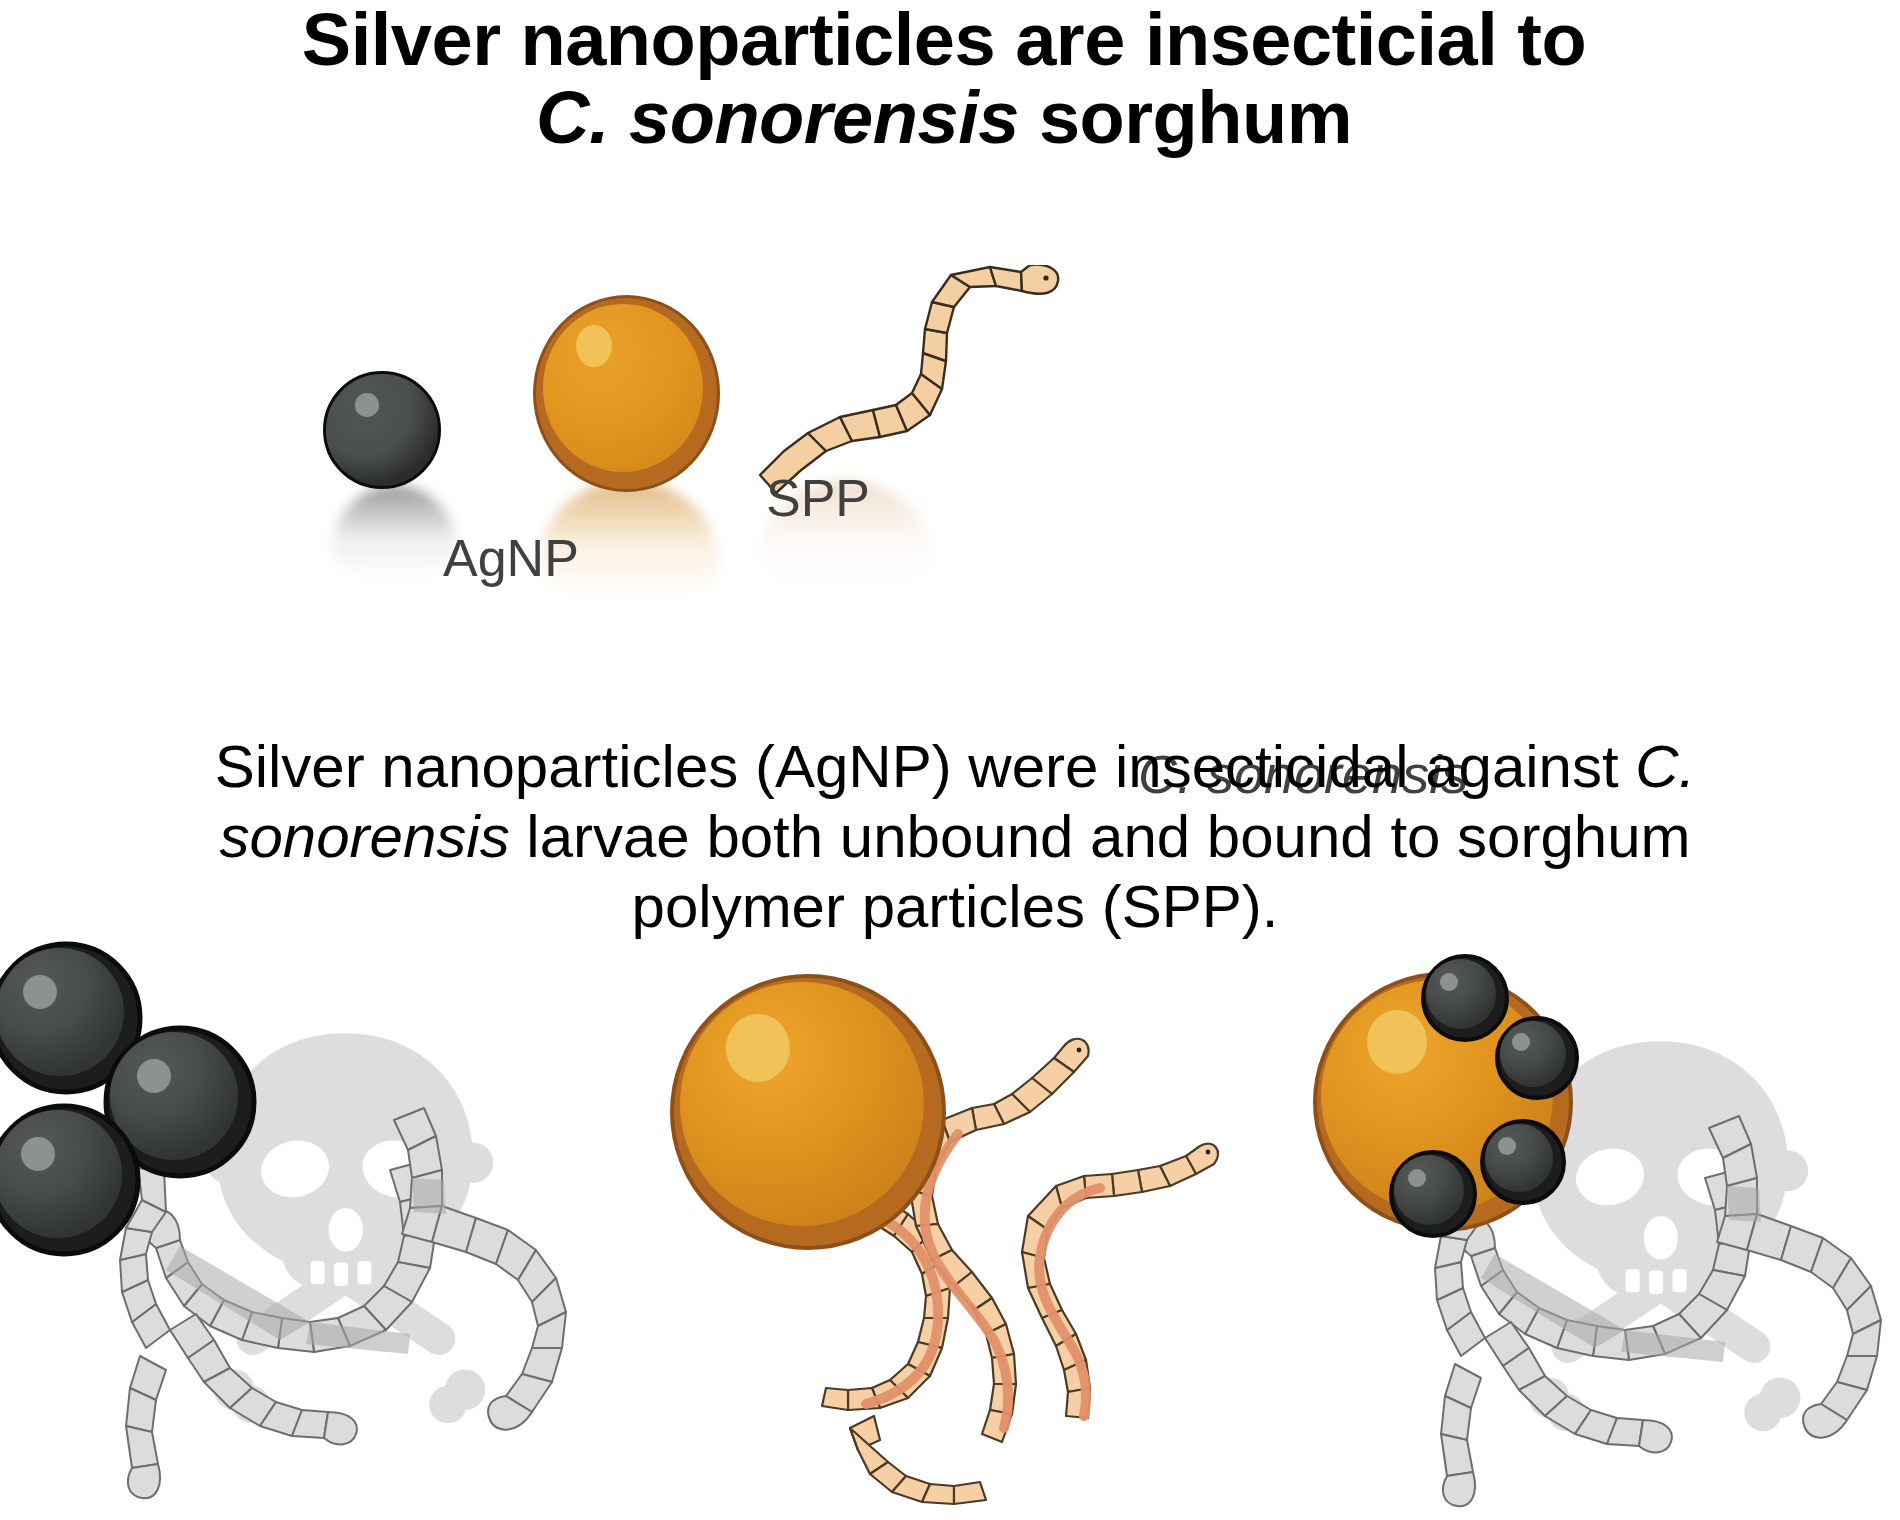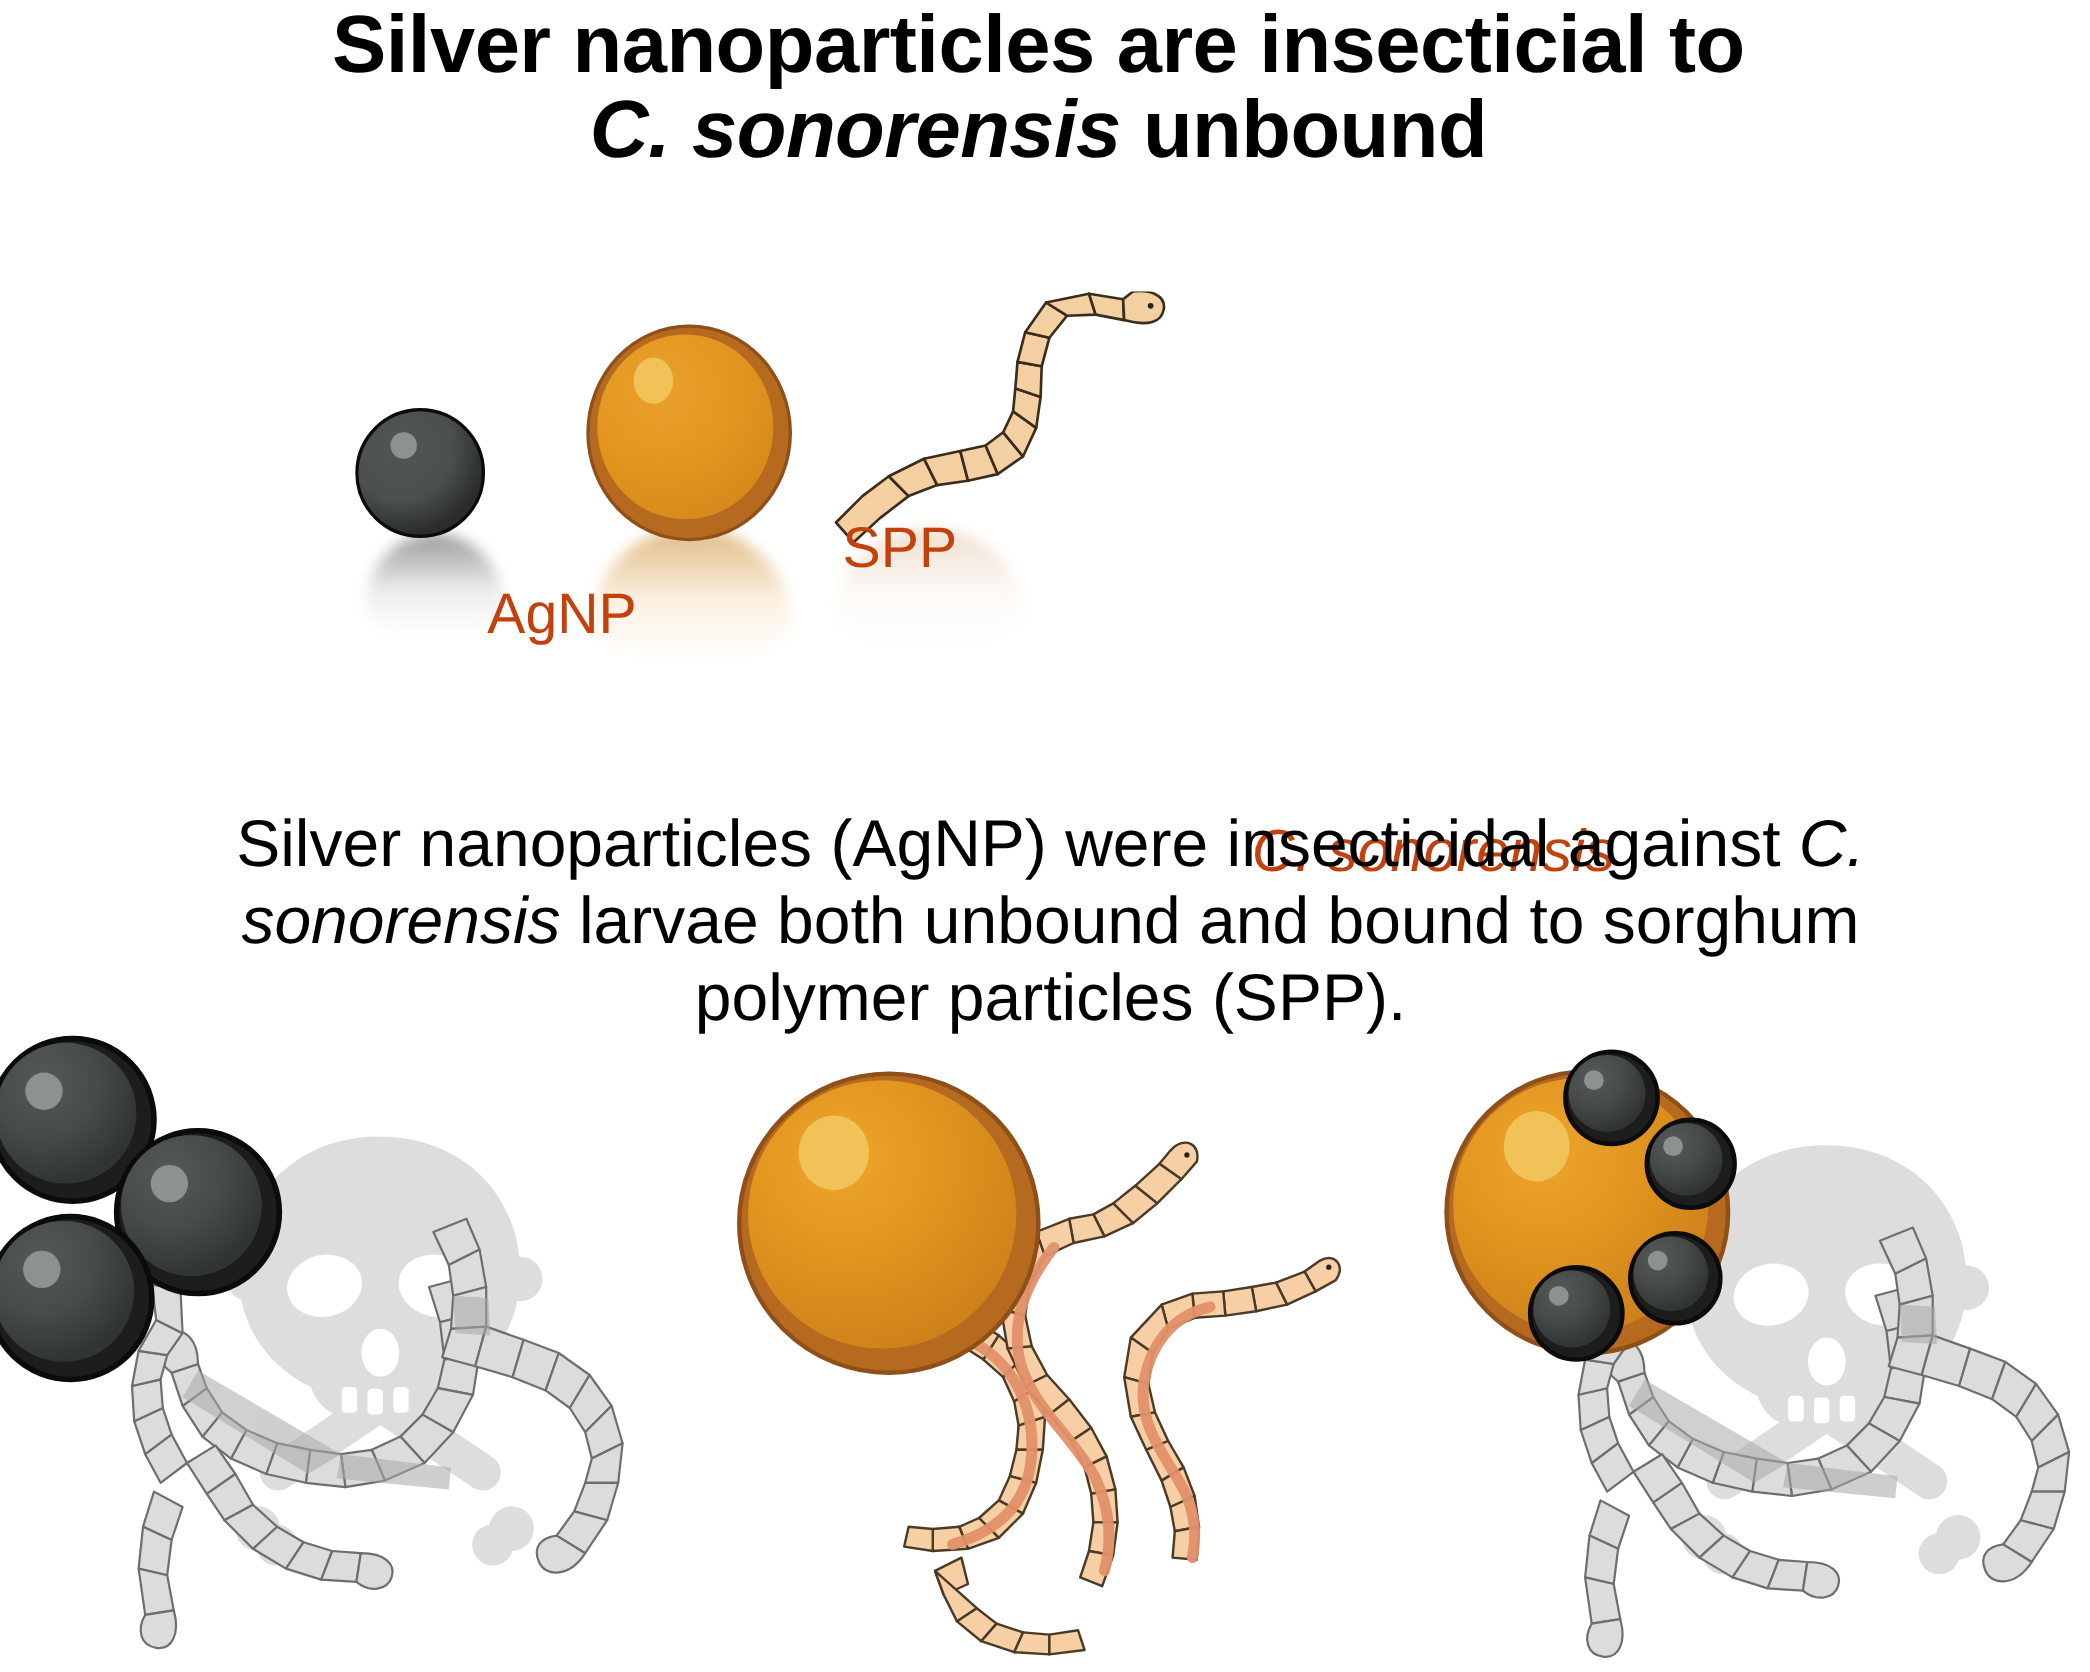--- a/index.html
+++ b/index.html
@@ -39,21 +39,21 @@
   #legend-strip {
     position: absolute;
     top: 230px;
     left: 0;
     width: 1900px;
     height: 360px;
   }
   .legend-label {
     position: absolute;
     font-size: 52px;
-    color: #c2410c;
+    color: #404040;
     white-space: nowrap;
   }
   #label-agnp { left: 443px; top: 298px; }
   #label-spp  { left: 766px; top: 238px; }
   #label-species {
     left: 1138px; top: 513px;
     font-size: 54px;
     font-style: italic;
   }
 
@@ -140,21 +140,21 @@
   #panel-mid   { left: 630px; }
   #panel-right { left: 1265px; }
 
   .panel svg { display: block; width: 100%; height: 100%; }
 </style>
 </head>
 <body>
 
 <div id="title-block">
   <div class="title-line">Silver nanoparticles are insecticial to</div>
-  <div class="title-line title-line-2"><span class="ital">C. sonorensis</span><span> unbound</span></div>
+  <div class="title-line title-line-2"><span class="ital">C. sonorensis</span><span> sorghum</span></div>
 </div>
 
 <div id="legend-strip">
 
   <div class="reflect" style="left:332px; top:255px; width:126px; height:95px;
               background:linear-gradient(to bottom, rgba(70,70,70,.55), rgba(160,160,160,.18) 55%, rgba(255,255,255,0) 100%);"></div>
 
   <div class="reflect" style="left:539px; top:250px; width:180px; height:120px;
               background:linear-gradient(to bottom, rgba(200,130,30,.55), rgba(236,190,120,.22) 55%, rgba(255,255,255,0) 100%);"></div>
 

